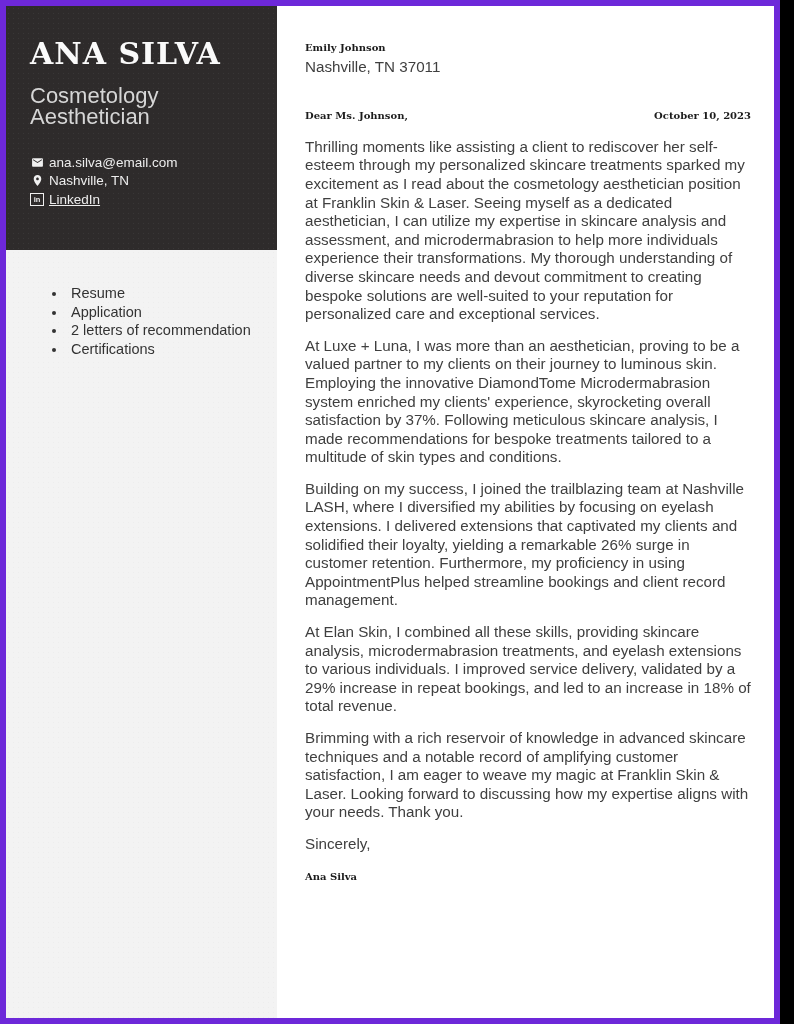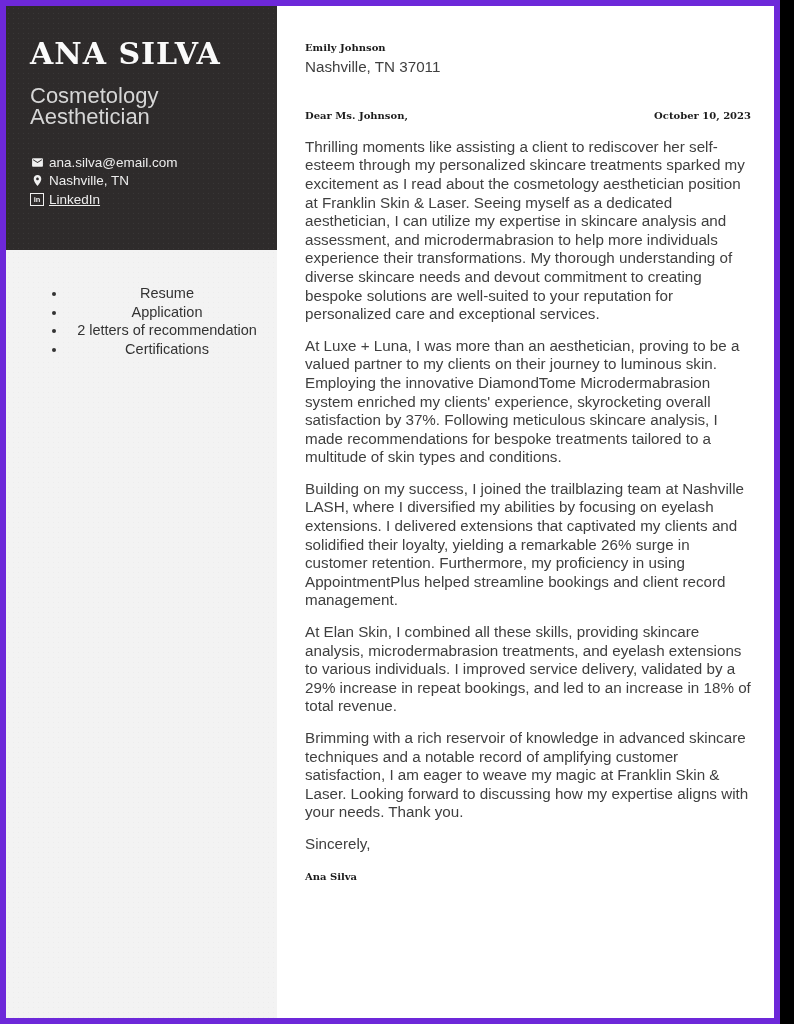--- a/index.html
+++ b/index.html
@@ -95,21 +95,20 @@
     font-size: 15.5px;
     letter-spacing: 0.4px;
     color: #1b1b1b;
   }
   .enclosure-list {
     margin: 7px 0 0 0;
     padding: 0 0 0 29px;
     font-size: 14.5px;
     line-height: 18.6px;
     color: #333333;
-    text-align: center;
   }
   .enclosure-list li { padding-left: 4px; }
 
   
   .letter {
     flex: 1;
     padding: 33px 23px 0 28px;
     font-size: 15.2px;
     line-height: 18.6px;
     color: #3f3f3f;

